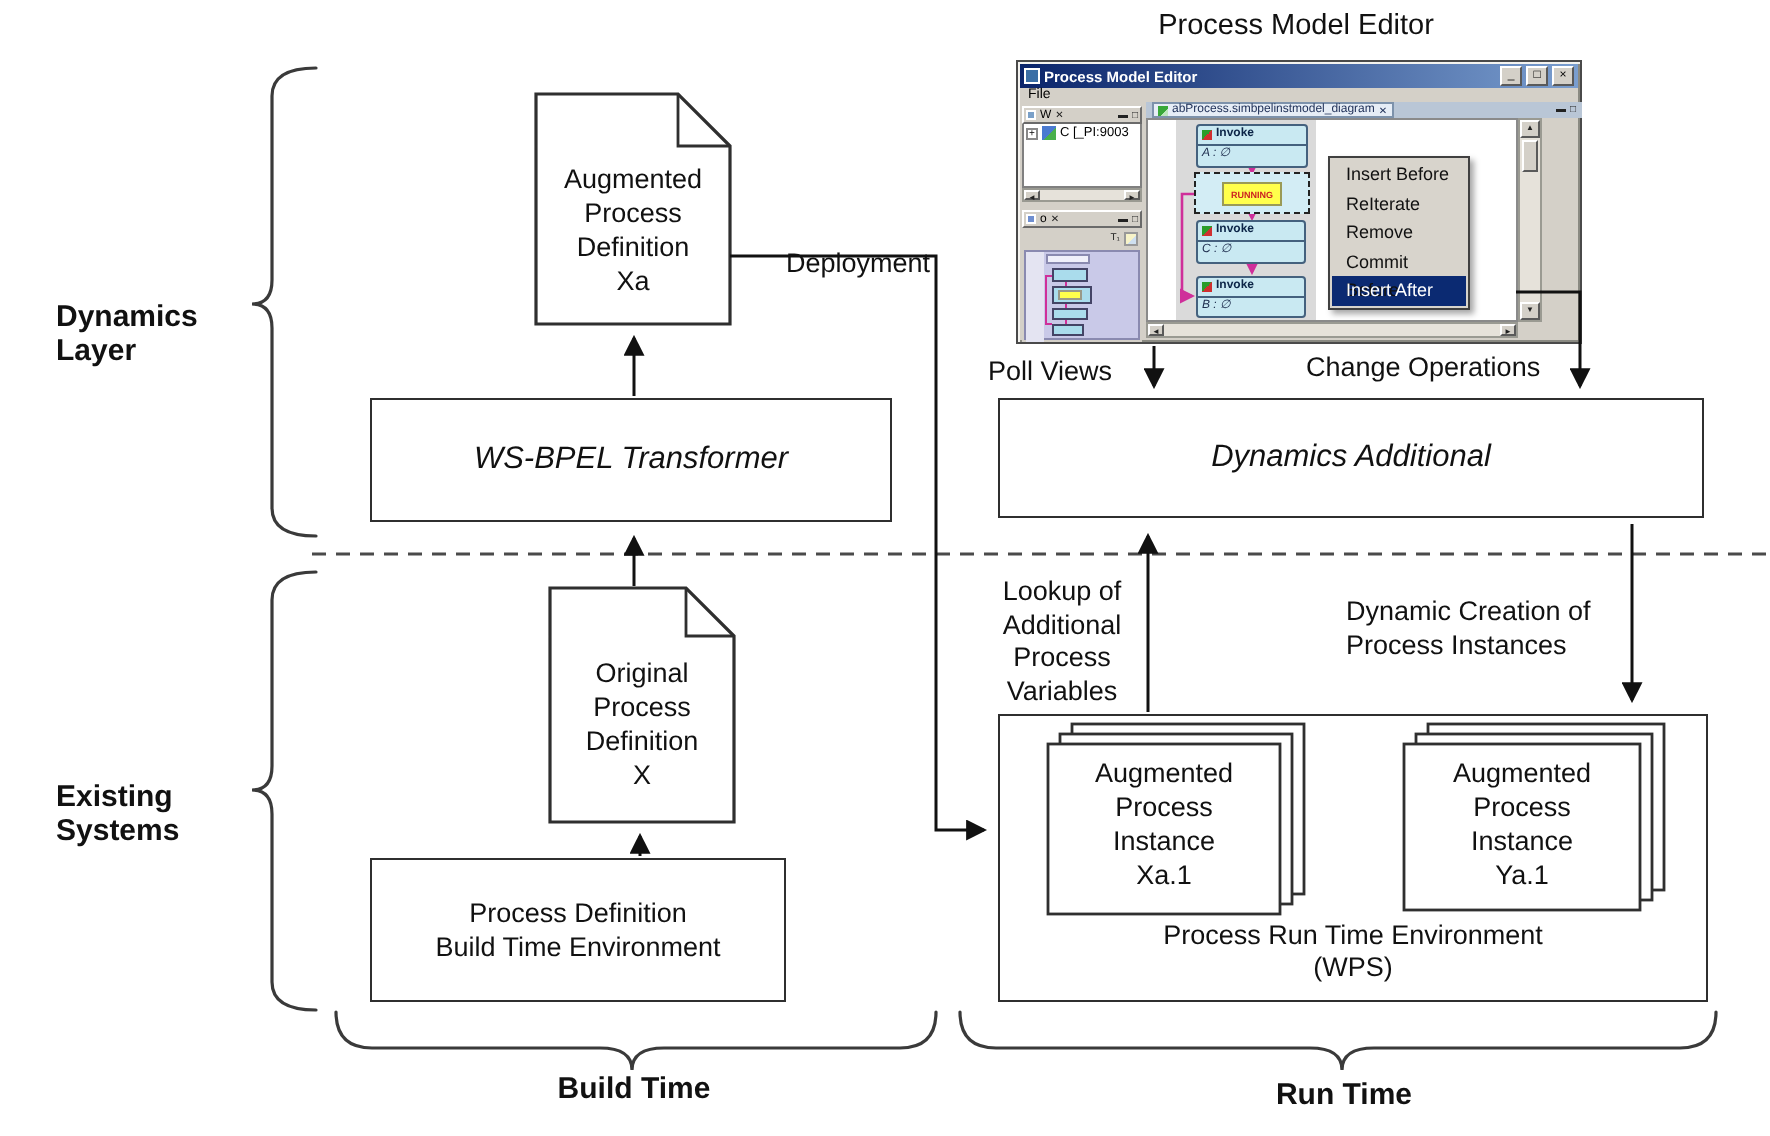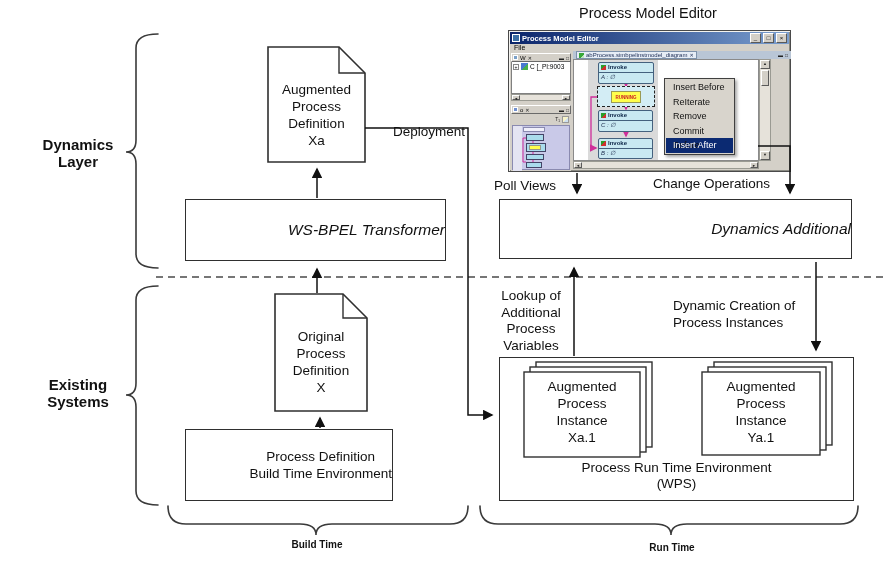--- a/index.html
+++ b/index.html
@@ -3,24 +3,24 @@
 <meta charset="utf-8">
 <style>
   html,body{margin:0;padding:0;background:#fff;}
   .stage{position:relative;width:885px;height:568px;background:#fff;overflow:hidden;
          font-family:"Liberation Sans",sans-serif;color:#111;}
   .stage *{box-sizing:border-box;}
   svg.wires{position:absolute;left:0;top:0;z-index:0;}
   svg.wires-top{position:absolute;left:0;top:0;z-index:30;pointer-events:none;}
   .lbl{position:absolute;font-size:13.5px;line-height:16.5px;color:#111;}
   .preline{white-space:pre-line;}
-  .sect{font-weight:bold;font-size:15px;line-height:17px;text-align:center;}
-  .phase{font-weight:bold;font-size:10px;text-align:center;}
+  .sect{font-weight:bold;font-size:15px;line-height:17px;text-align:left;margin-top:14px;}
+  .phase{font-weight:bold;font-size:15px;text-align:center;}
   .box{position:absolute;border:1.5px solid #2f2f2f;background:#fff;
-       display:flex;align-items:center;justify-content:flex-end;text-align:center;z-index:2;}
+       display:flex;align-items:center;justify-content:center;text-align:center;z-index:2;}
   .box.transparent{background:transparent;}
   .italic{font-style:italic;}
   .doc-text{position:absolute;text-align:center;z-index:3;line-height:17px;font-size:13.5px;}
   .big-italic{font-size:15.5px;}
   .runenv-caption{position:absolute;left:0;right:0;bottom:8px;text-align:center;
                   font-size:13.5px;line-height:16px;}
   
   .editor{position:absolute;left:508px;top:30px;width:283px;height:142px;z-index:10;
           background:var(--chrome_gray);border:1px solid #4a4a4a;
           box-shadow:inset 1px 1px 0 #f4f3ef, inset -1px -1px 0 #8a8a82;}

